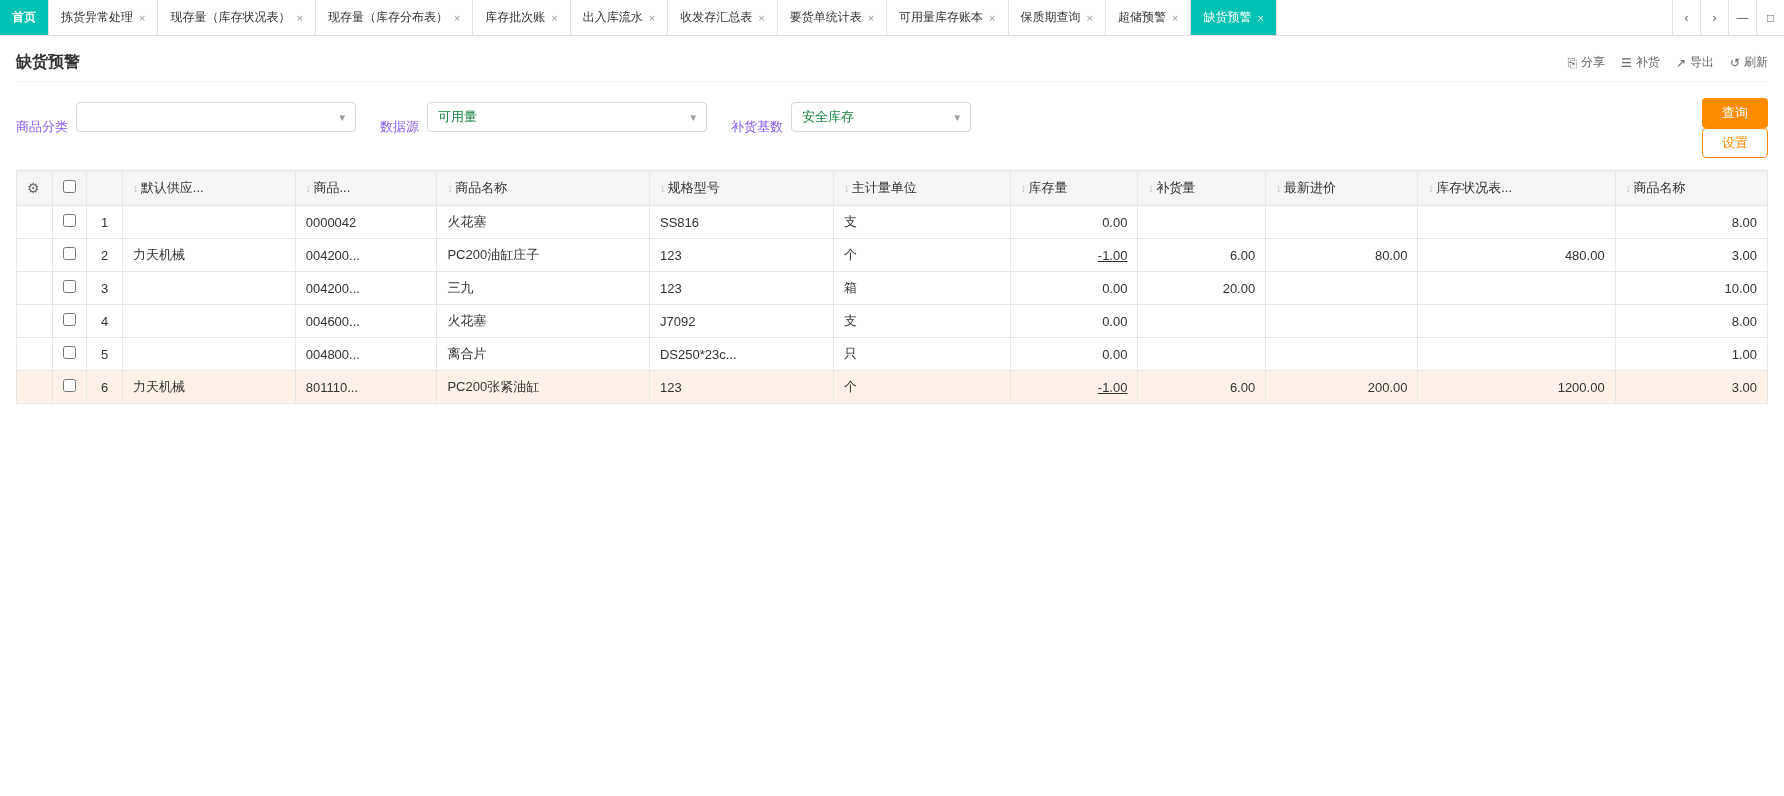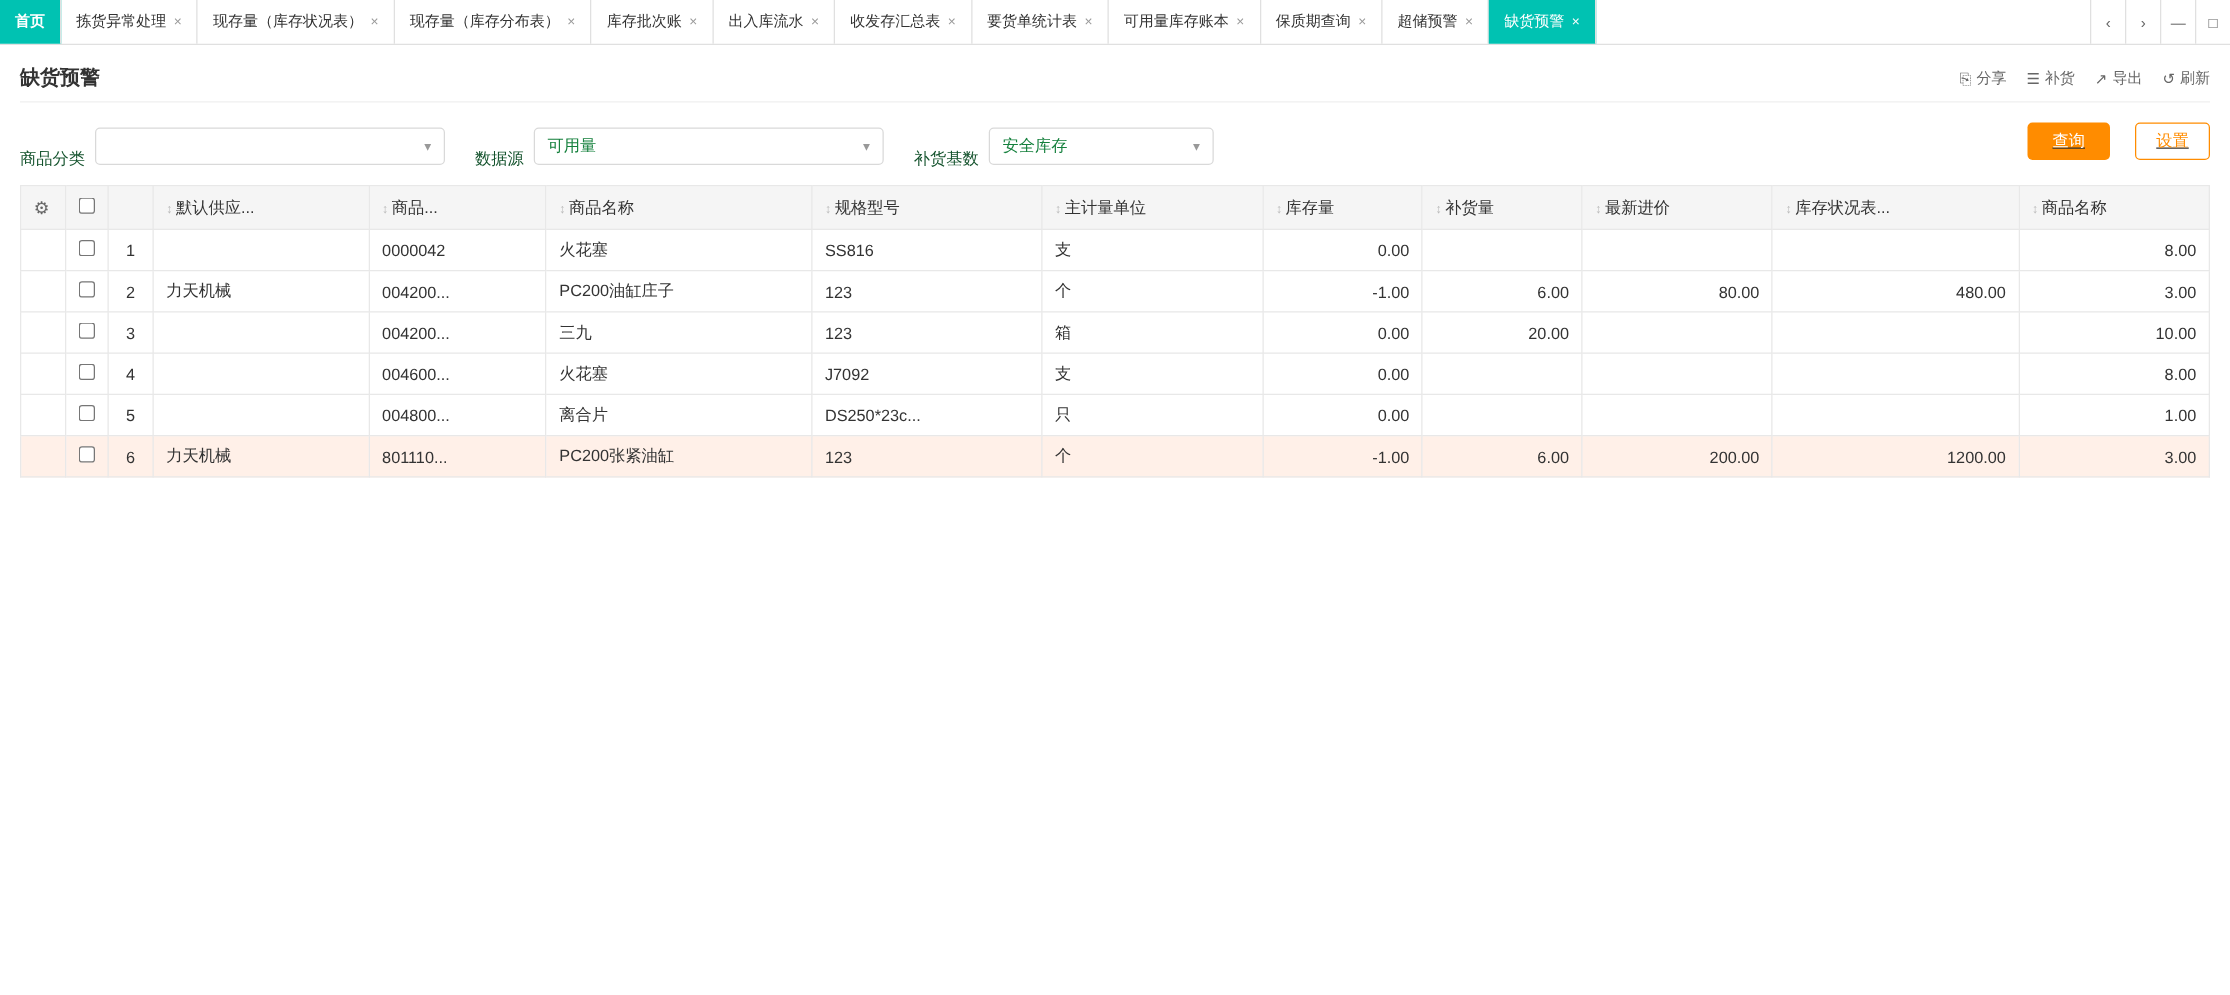--- a/index.html
+++ b/index.html
@@ -93,21 +93,21 @@
       color: #666;
       cursor: pointer;
       font-size: 12px;
     }
     .filter-item {
       display: flex;
       align-items: center;
       gap: 8px;
     }
     .filter-label {
-      color: #14532d;
+      color: #8b5cf6;
       font-size: 13px;
       white-space: nowrap;
       margin-top: 20px;
     }
     .filter-select {
       display: flex;
       align-items: center;
       border: 1px solid #d9d9d9;
       border-radius: 4px;
       padding: 4px 10px;
@@ -117,23 +117,22 @@
       height: 30px;
       justify-content: space-between;
       font-size: 13px;
     }
     .filter-select .arrow { color: #999; font-size: 11px; }
     .filter-value { color: #15803d; }
 
     .filter-actions {
       margin-left: auto;
       display: flex;
-      flex-direction: row;
-      gap: 20px;
-      text-decoration: underline;
+      flex-direction: column;
+      gap: 0;
     }
     .btn-query {
       background: #ff8c00;
       color: #fff;
       border: none;
       border-radius: 4px;
       padding: 5px 20px;
       cursor: pointer;
       font-size: 13px;
       height: 30px;
@@ -194,21 +193,21 @@
       font-size: 14px;
       color: #666;
       cursor: pointer;
     }
     .checkbox-cell {
       width: 30px;
       text-align: center;
     }
 
     
-    .negative { color: #f00; }
+    .negative { color: #f00; text-decoration: underline; }
   </style>
 </head>
 <body>
 
 <div class="top-nav">
   <div class="nav-tab home">
     <span>首页</span>
   </div>
   <div class="nav-tab">
     <span>拣货异常处理</span>

